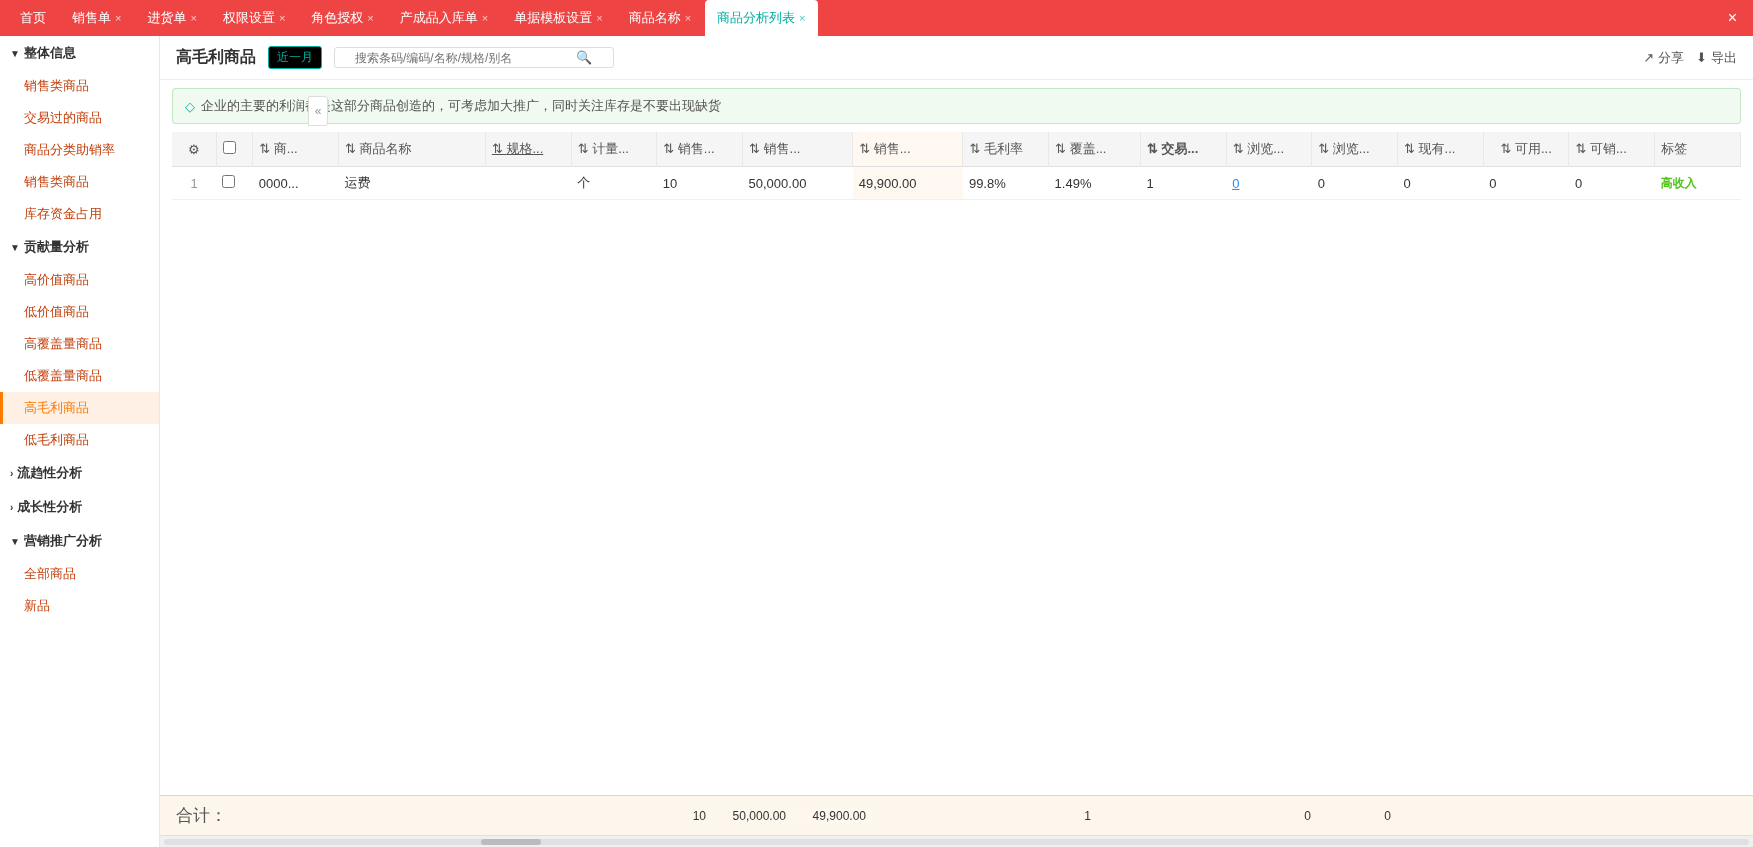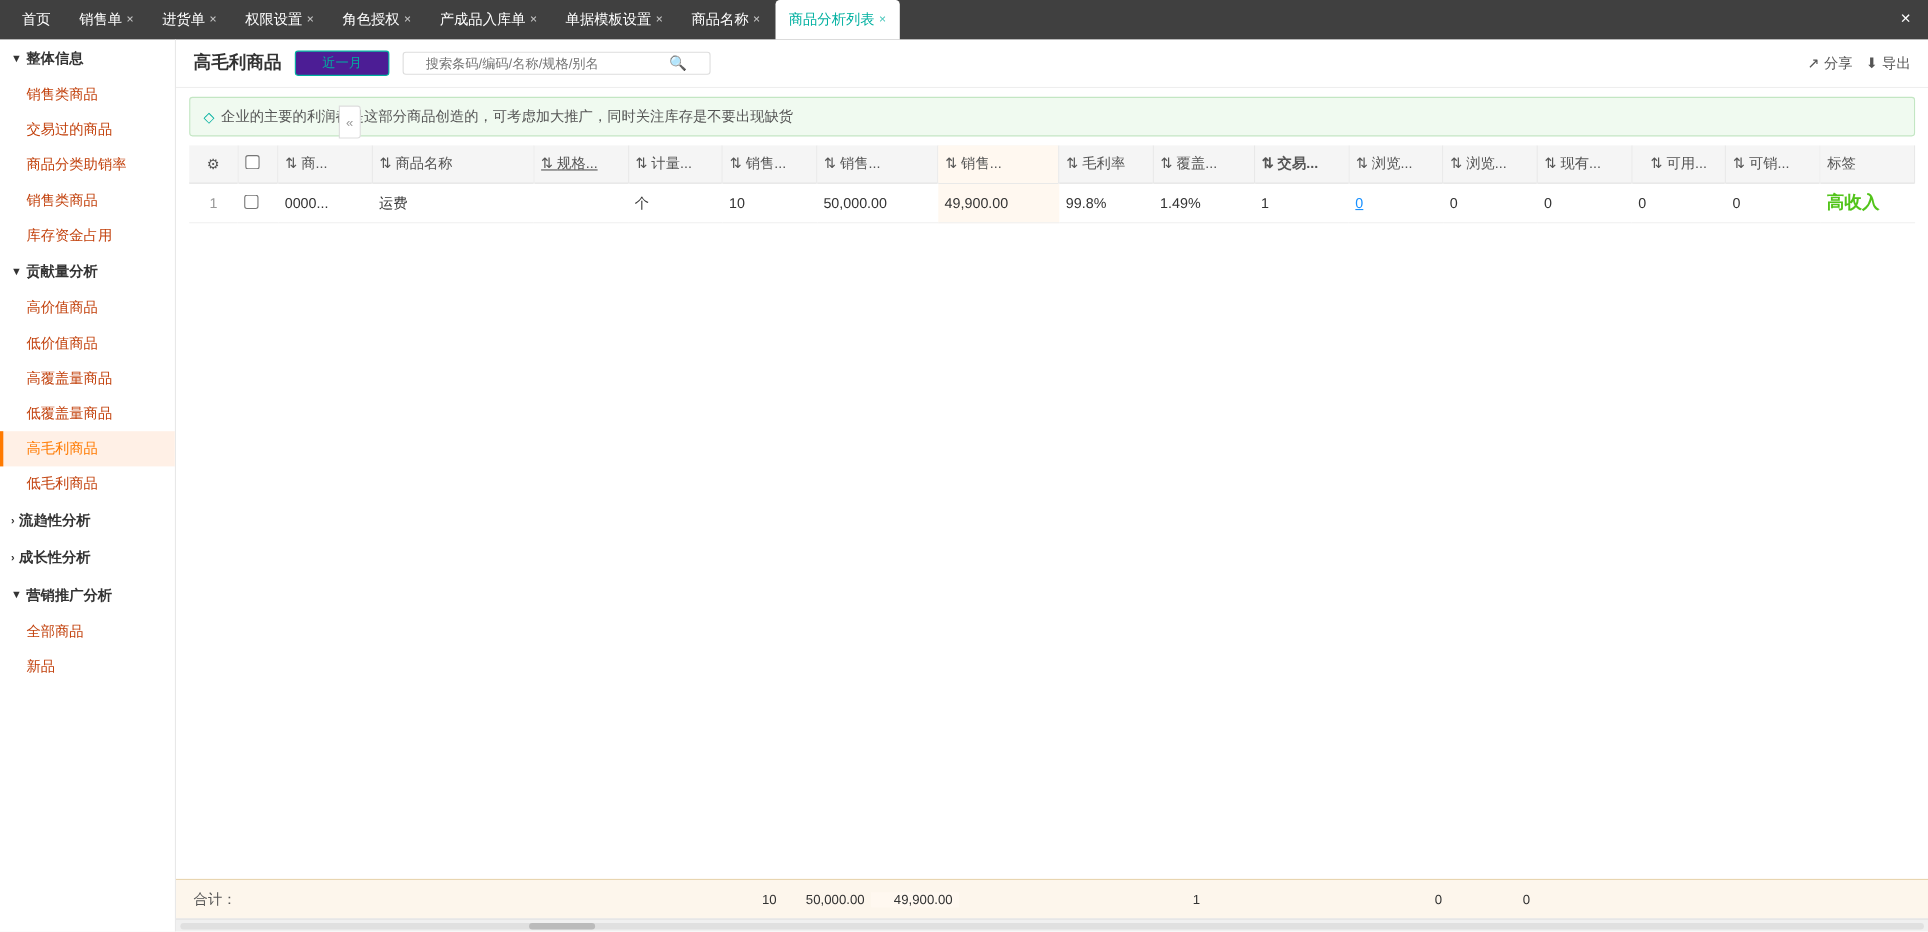--- a/index.html
+++ b/index.html
@@ -2,21 +2,21 @@
 <html><head>
   <meta charset="utf-8">
   <style>
     * { box-sizing: border-box; margin: 0; padding: 0; font-family: 'Microsoft YaHei', Arial, sans-serif; font-size: 13px; }
     body { background: #f5f5f5; overflow: hidden; width: 1753px; height: 847px; }
 
     
     .top-nav {
       display: flex;
       align-items: center;
-      background: #404040;
+      background: #ef4444;
       height: 36px;
       padding: 0 8px;
       gap: 2px;
     }
     .top-nav .nav-item {
       color: #fff;
       padding: 0 12px;
       height: 36px;
       display: flex;
       align-items: center;
@@ -97,25 +97,25 @@
       padding: 10px 16px;
       gap: 12px;
       border-bottom: 1px solid #eee;
     }
     .content-header .title {
       font-size: 16px;
       font-weight: bold;
       color: #333;
     }
     .date-btn {
-      background: #4c1d95;
+      background: #000000;
       color: #00b0a0;
       border: 1px solid #00b0a0;
       border-radius: 3px;
-      padding: 2px 24px;
+      padding: 2px 8px;
       cursor: pointer;
       font-size: 12px;
     }
     .search-box {
       display: flex;
       align-items: center;
       border: 1px solid #ddd;
       border-radius: 3px;
       padding: 2px 20px;
       flex: 1;
@@ -203,34 +203,34 @@
       position: relative;
     }
     table tbody tr {
       border-bottom: 1px solid #f0f0f0;
     }
     table tbody td {
       padding: 7px 6px;
       color: #333;
       white-space: nowrap;
     }
-    .tag-high { color: #52c41a; font-weight: bold; font-size: 16px; }
+    .tag-high { color: #52c41a; font-weight: bold; font-size: 12px; }
     .link-cell { color: #1890ff; cursor: pointer; text-decoration: underline; }
 
     
     .footer-bar {
       display: flex;
       align-items: center;
       background: #fdf6ec;
       border-top: 1px solid #e8d5b0;
       padding: 8px 16px;
       gap: 0;
       min-height: 36px;
     }
-    .footer-label { color: #555; font-size: 13px; min-width: 60px; }
+    .footer-label { color: #555; font-size: 17px; min-width: 60px; }
     .footer-cell { min-width: 80px; padding: 0 6px; color: #333; font-size: 12px; text-align: right; }
 
     
     .scroll-bar-container {
       height: 12px;
       background: #f0f0f0;
       border-top: 1px solid #e0e0e0;
       display: flex;
       align-items: center;
       padding: 0 4px;

